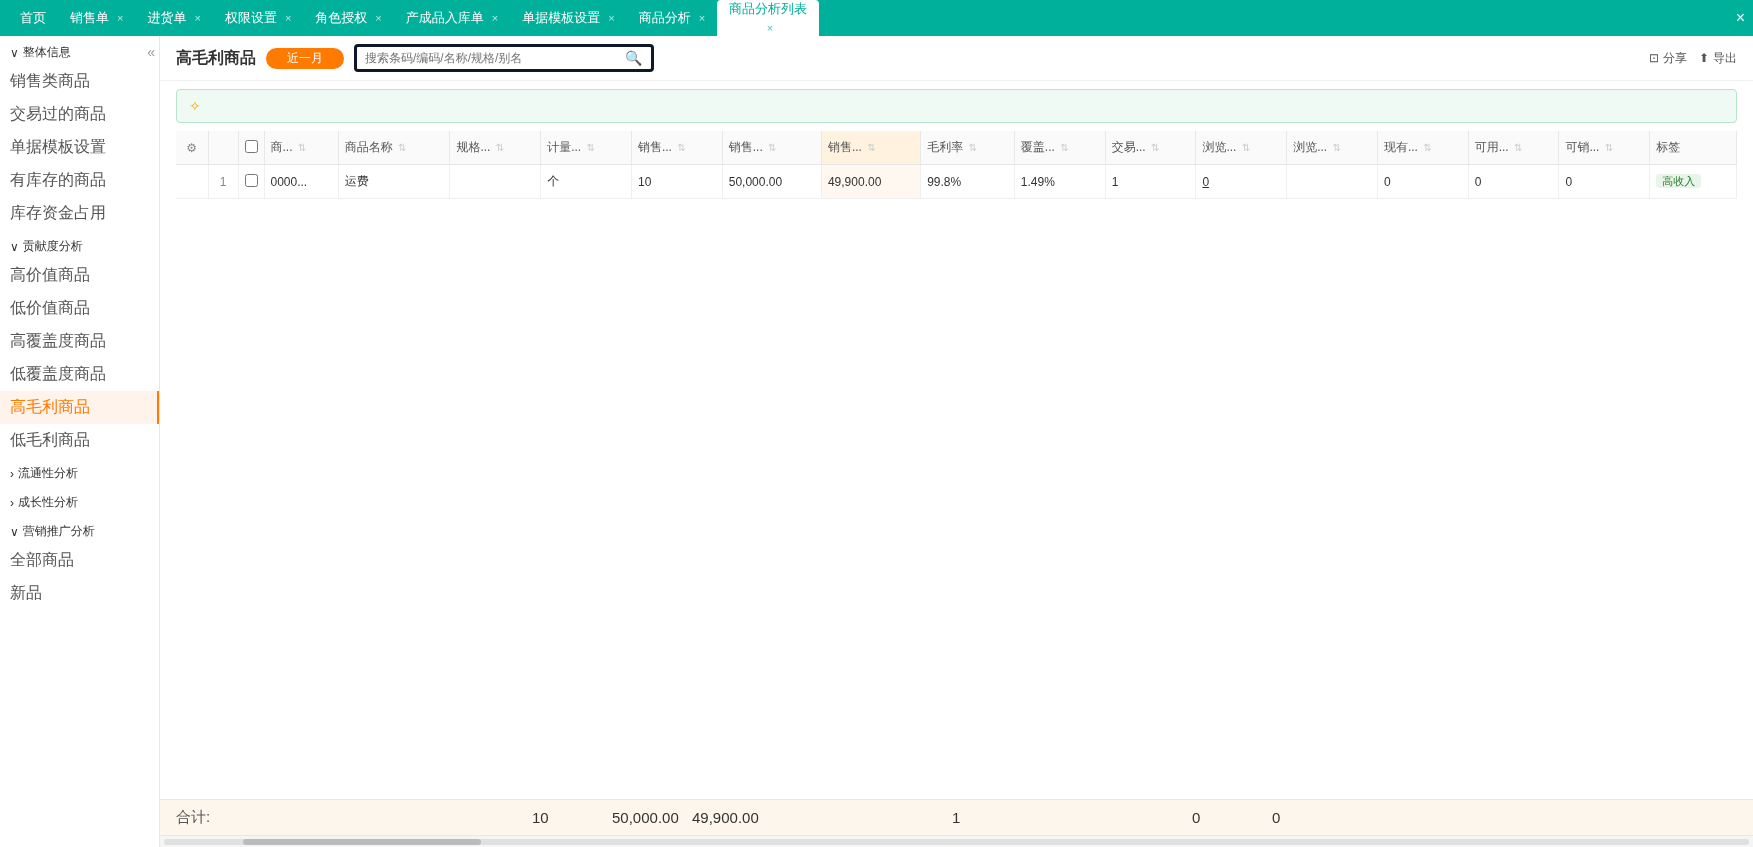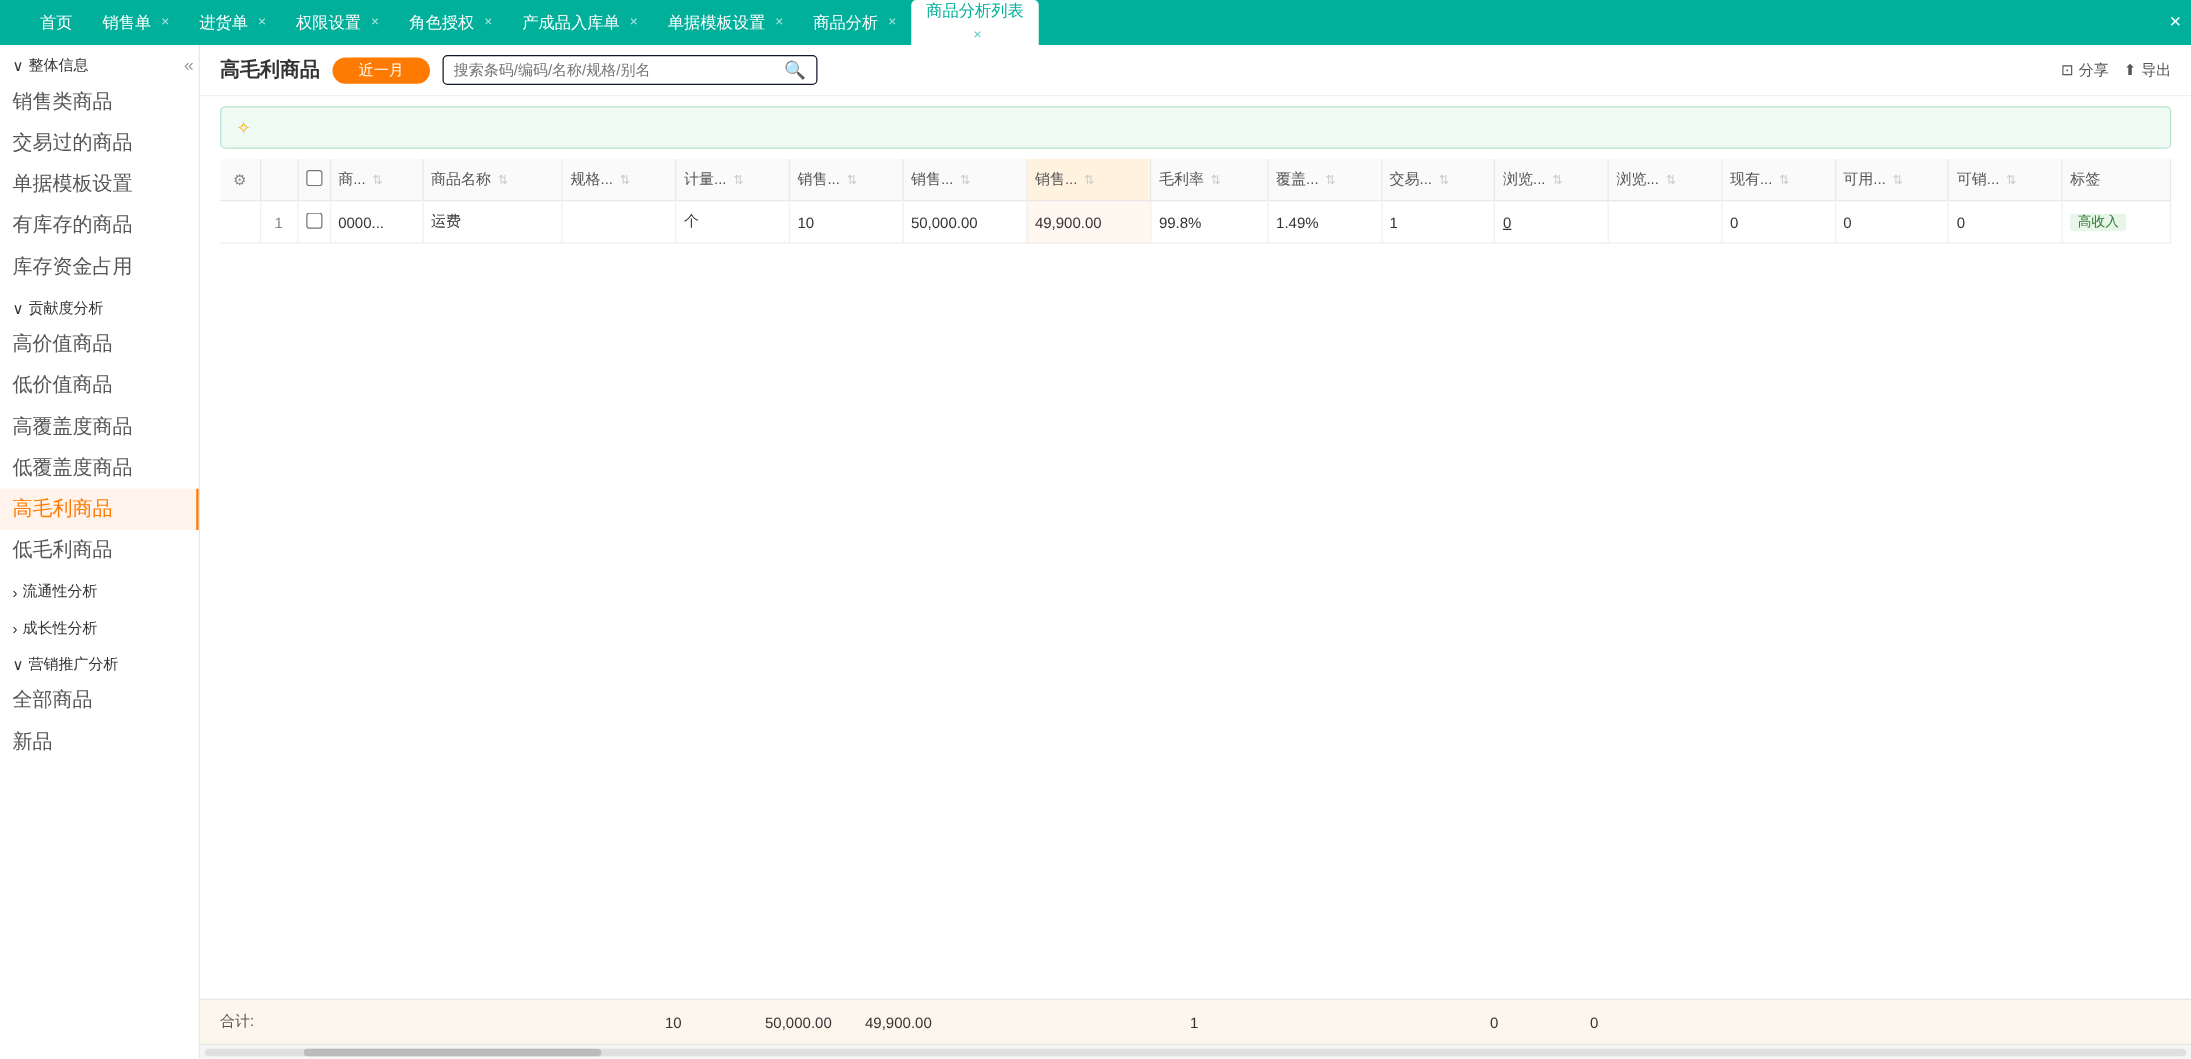--- a/index.html
+++ b/index.html
@@ -4,21 +4,21 @@
   <style>
     * { margin: 0; padding: 0; box-sizing: border-box; }
     body { font-family: "Microsoft YaHei", Arial, sans-serif; font-size: 12px; background: #f5f5f5; overflow: hidden; width: 1753px; height: 847px; }
 
     
     .top-nav {
       display: flex;
       align-items: center;
       background: #00b09b;
       height: 36px;
-      padding: 0 20px;
+      padding: 0 8px;
       gap: 0;
       position: relative;
     }
     .nav-tab {
       display: flex;
       align-items: center;
       padding: 0 12px;
       height: 36px;
       color: #fff;
       font-size: 13px;
@@ -124,21 +124,21 @@
       color: #fff;
       border: none;
       border-radius: 12px;
       padding: 2px 21px;
       font-size: 12px;
       cursor: pointer;
     }
     .search-box {
       display: flex;
       align-items: center;
-      border: 1px solid #0f172a;
+      border: 3px solid #0f172a;
       border-radius: 4px;
       padding: 3px 8px;
       gap: 4px;
       flex: 1;
       max-width: 300px;
     }
     .search-box input {
       border: none;
       outline: none;
       font-size: 12px;
@@ -219,21 +219,21 @@
     }
     .underline { text-decoration: underline; cursor: pointer; color: #333; }
 
     
     .footer-total {
       display: flex;
       align-items: center;
       background: #fdf6ec;
       border-top: 1px solid #e8e8e8;
       padding: 8px 16px;
-      font-size: 12px;
+      font-size: 15px;
       color: #333;
       min-height: 36px;
       gap: 0;
     }
     .footer-total-label { min-width: 60px; color: #555; }
     .footer-col { padding: 0 6px; min-width: 80px; }
 
     
     .bottom-scroll {
       height: 12px;

